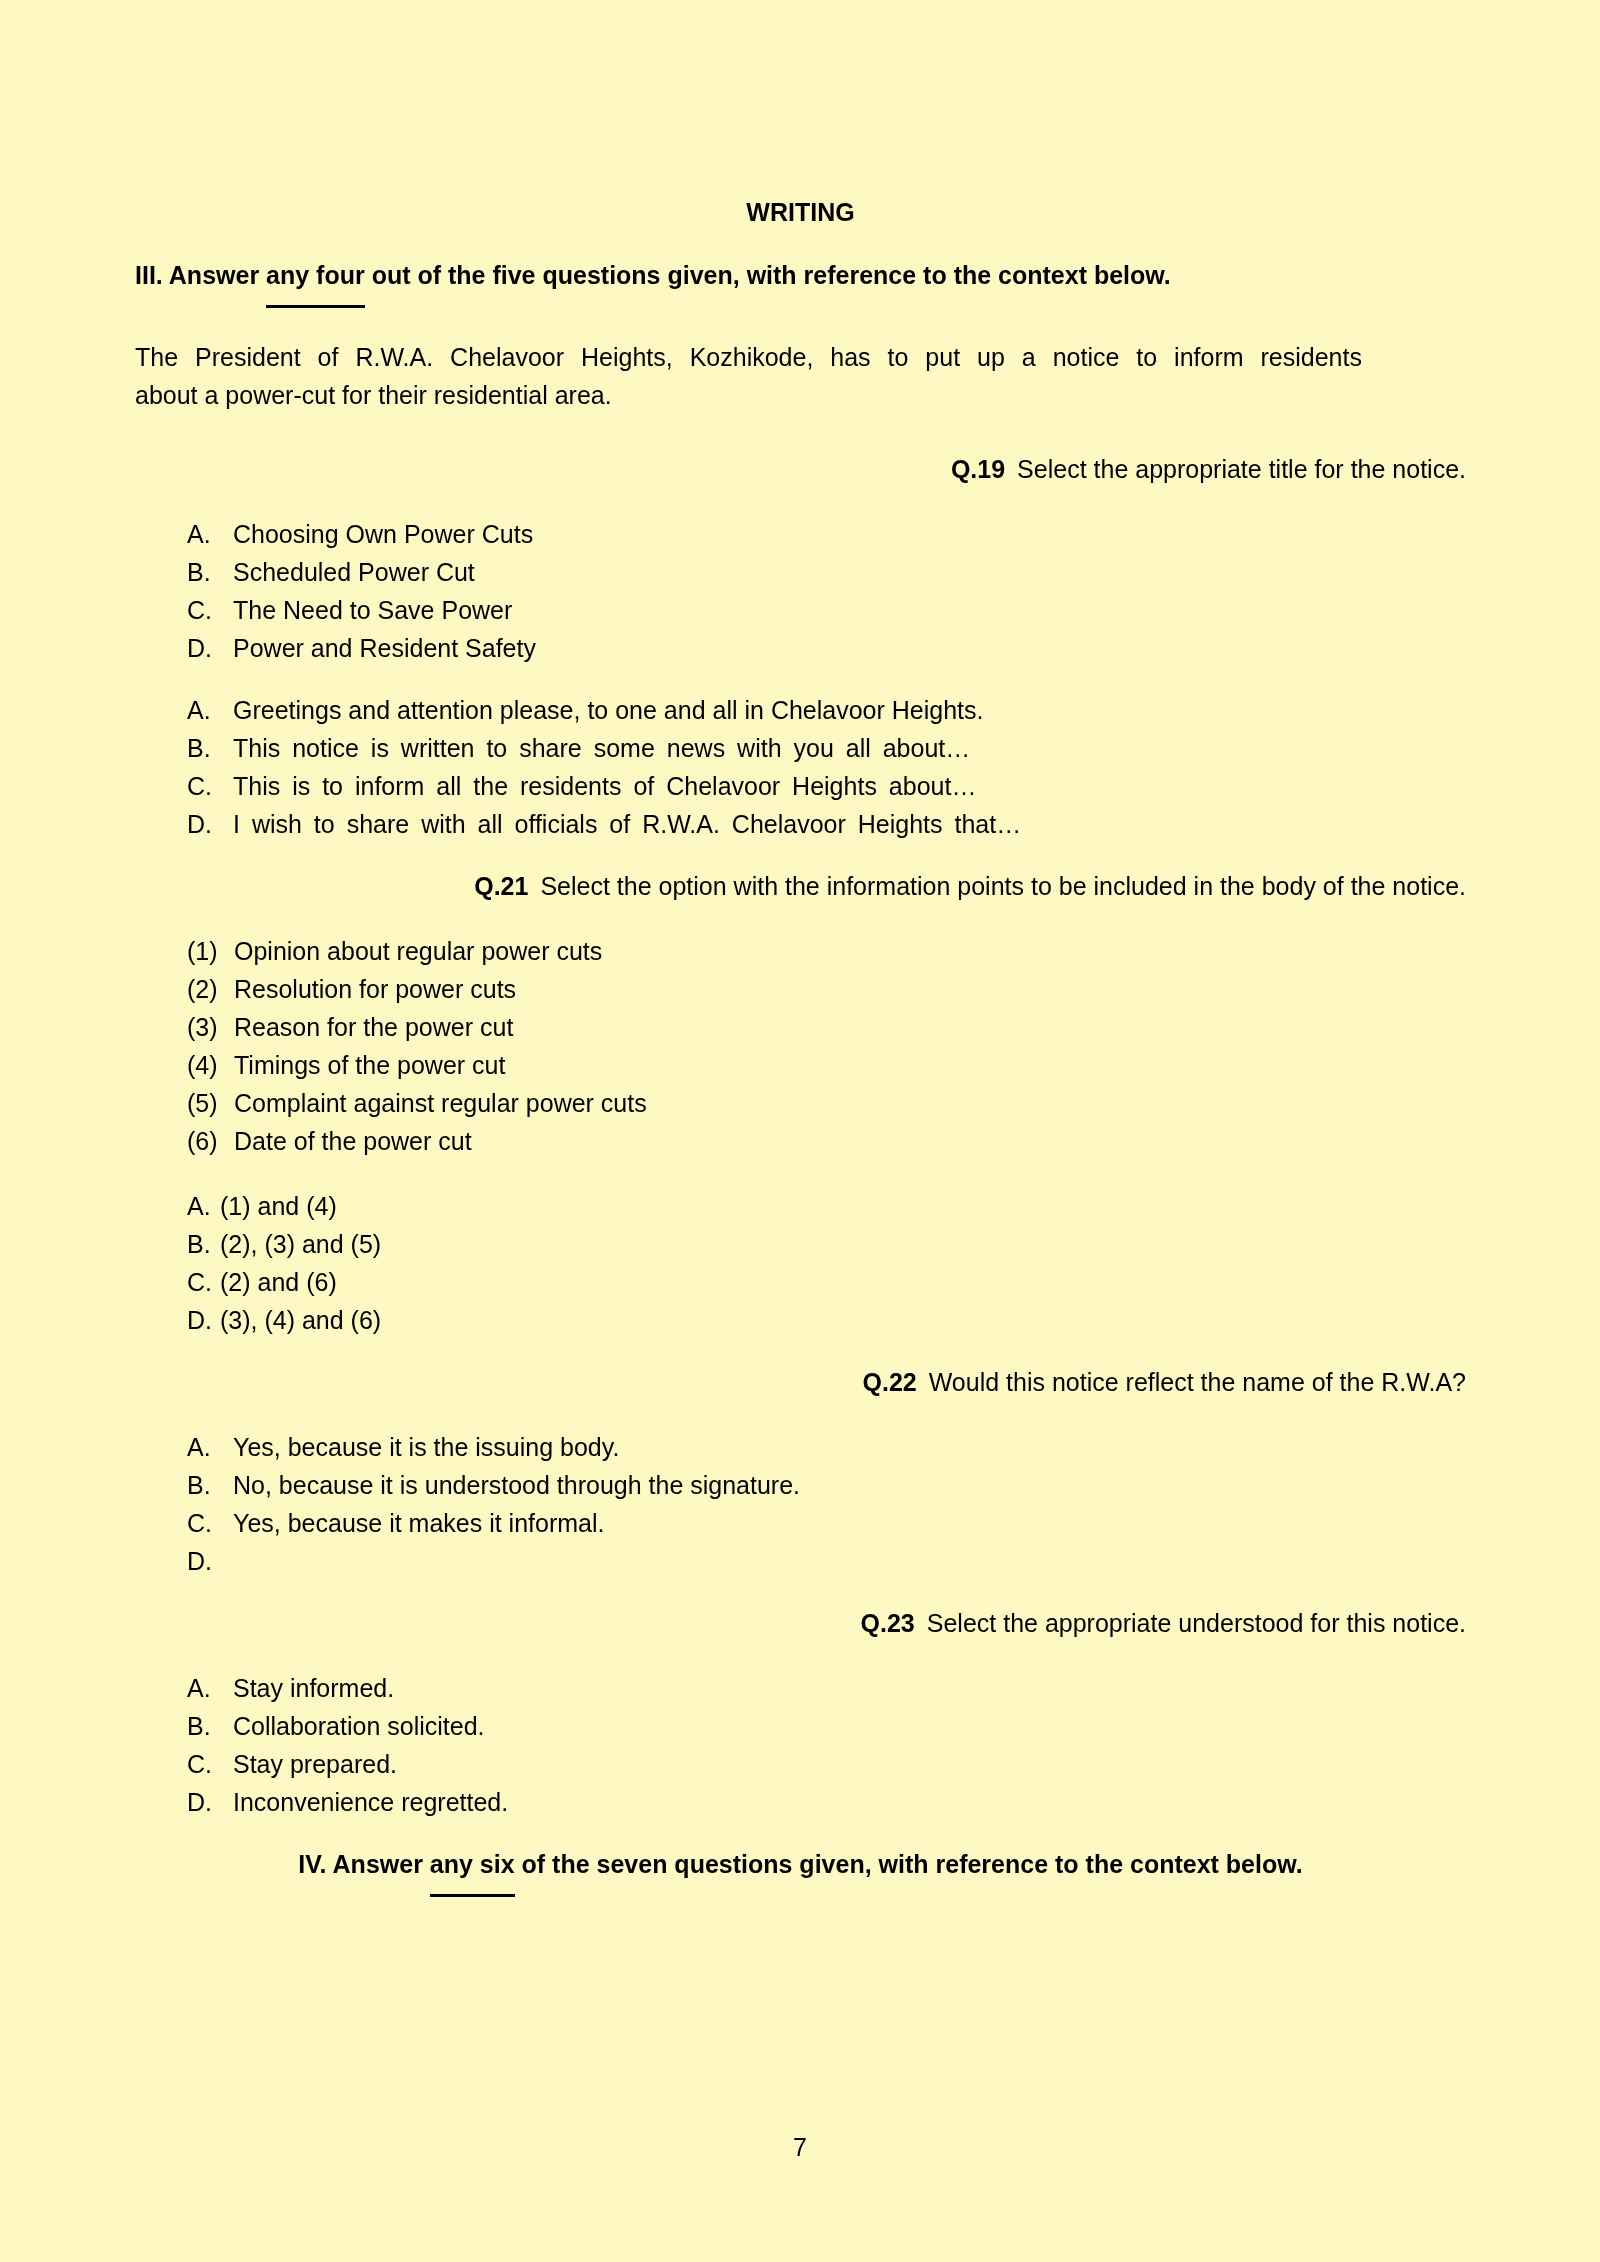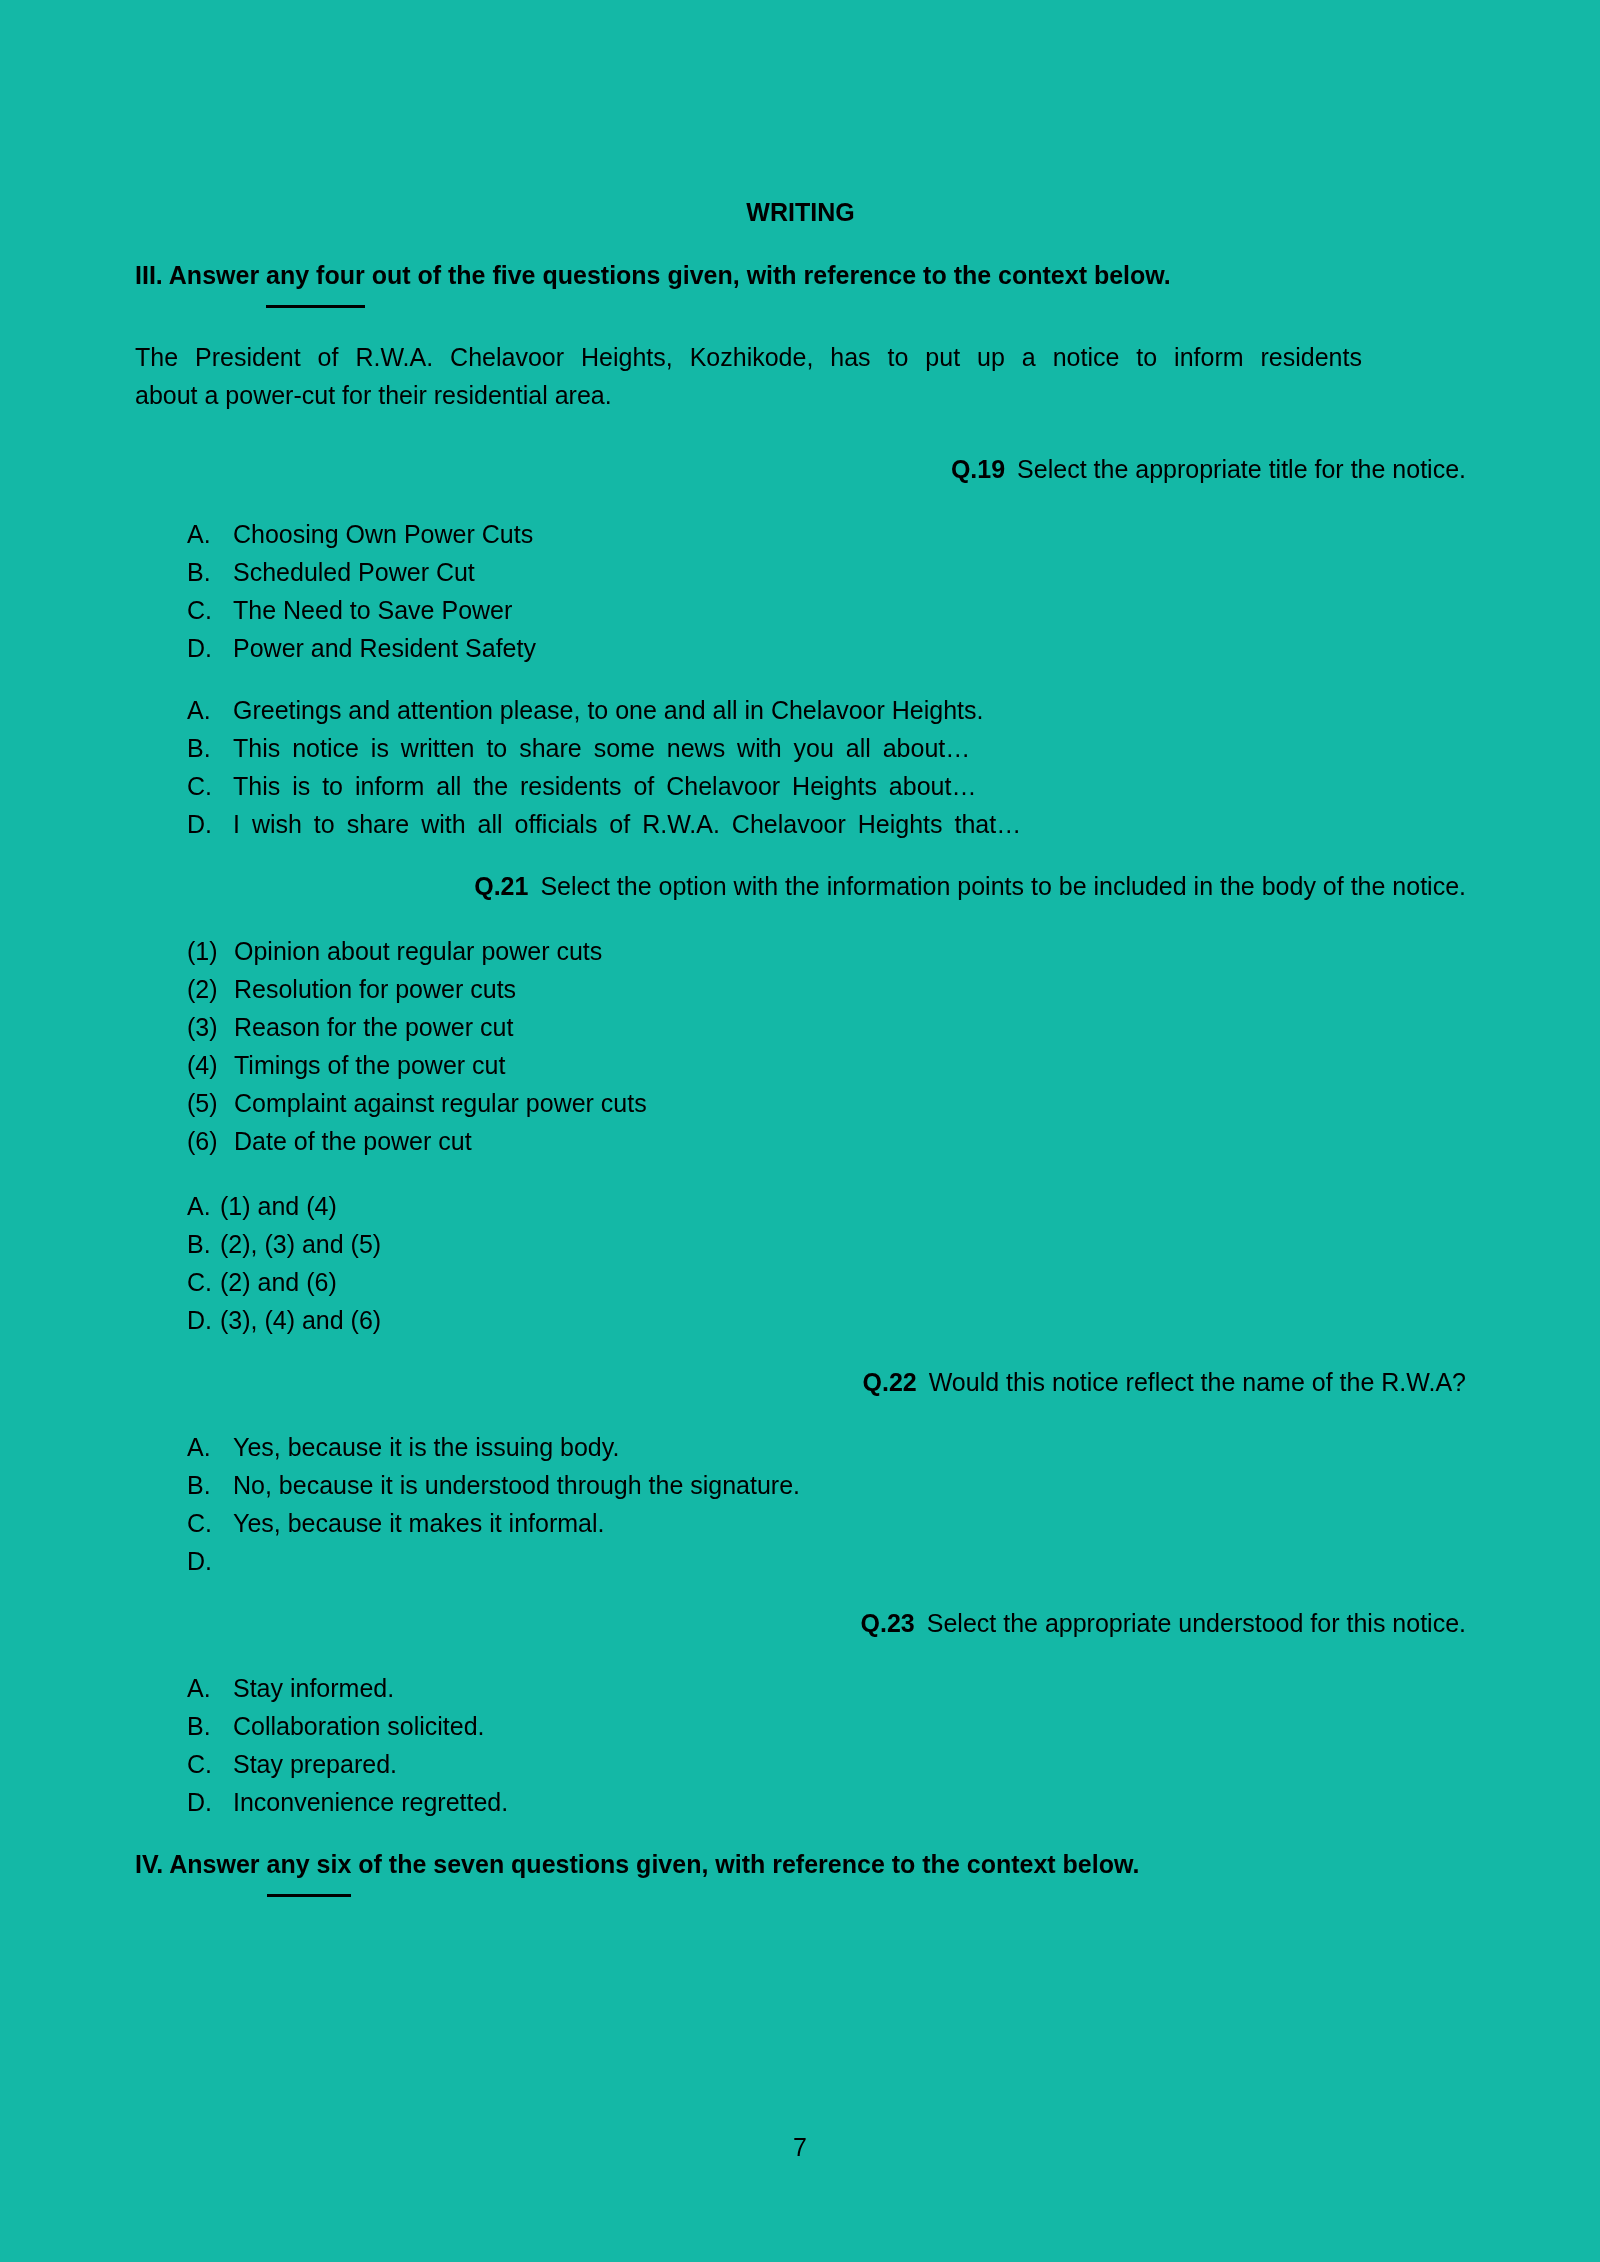--- a/index.html
+++ b/index.html
@@ -1,38 +1,38 @@
 <!DOCTYPE html>
 <html><head>
 <meta charset="utf-8">
 <style>
   html, body { margin: 0; padding: 0; background: #ffffff; }
   .page {
     position: relative;
     width: 1600px;
     height: 2262px;
-    background: #14b8a6;
+    background: #fef9c3;
     color: #000000;
     font-family: "Liberation Sans", sans-serif;
     font-size: 25px;
     line-height: 38px;
     box-sizing: border-box;
     padding: 193px 134px 0 135px;
     overflow: hidden;
   }
   .title {
     text-align: center;
     font-weight: bold;
     margin: 0 0 25px 0;
   }
   .section-heading {
     font-weight: bold;
     margin: 0 0 44px 0;
   }
-  .section-heading.bottom { margin-bottom: 0; }
+  .section-heading.bottom { margin-bottom: 0; text-align: center; }
   .u { border-bottom: 3px solid #000; padding-bottom: 16px; }
   .ctx { margin: 13px 0 36px 0; }
   .ctx .line { white-space: nowrap; }
   .ctx .stretch { word-spacing: 10px; }
   .q-heading { margin: 0 0 27px 8px; text-align: right; }
   .q-num { font-weight: bold; }
   .q-text { margin-left: 12px; }
   ul.opts, ul.items {
     list-style: none;
     margin: 0 0 24px 0;

